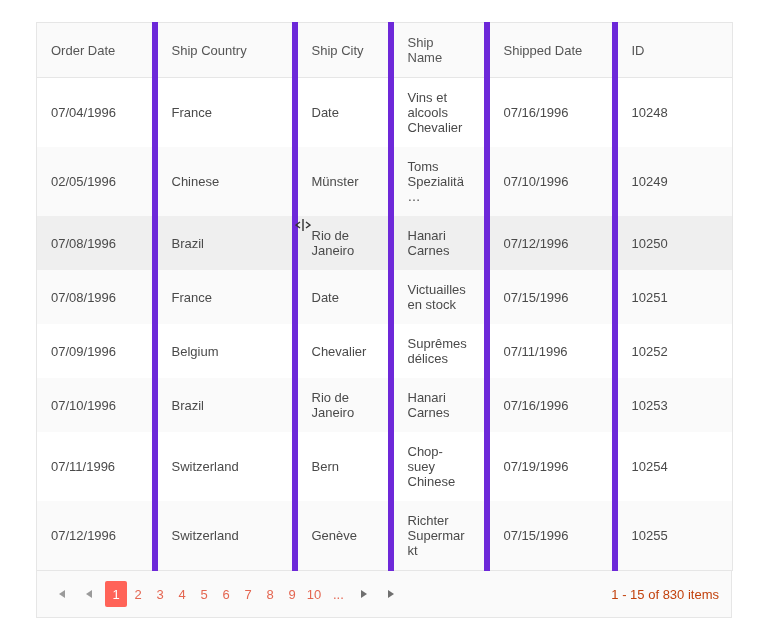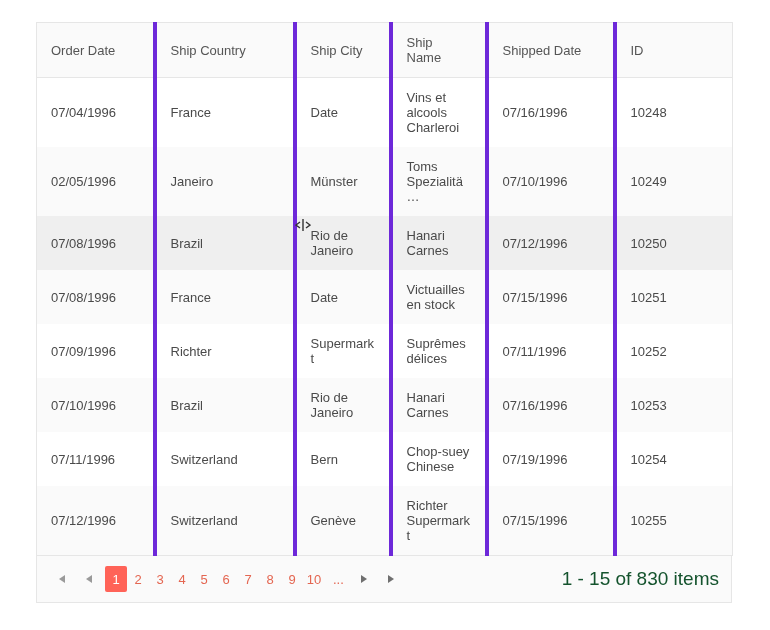--- a/index.html
+++ b/index.html
@@ -12,21 +12,21 @@
   }
   .grid {
     border: 1px solid #e6e6e6;
     width: 696px;
     border-collapse: collapse;
     table-layout: fixed;
   }
   .grid th, .grid td {
     padding: 12px 14px;
     text-align: left;
-    border-right: 4px solid #6d28d9;
+    border-right: 6px solid #6d28d9;
     color: #4a4a4a;
     font-weight: 400;
     vertical-align: middle;
     word-wrap: break-word;
   }
   .grid th {
     background: #fafafa;
     border-bottom: 1px solid #e6e6e6;
     font-weight: 400;
     color: #555;
@@ -65,21 +65,21 @@
     align-items: center;
     justify-content: center;
     color: #9a9a9a;
     cursor: pointer;
   }
   .pager-num.active {
     background: #ff6358;
     color: #fff;
   }
   .pager-dots { color: #e46651; cursor: pointer; padding: 0 4px; }
-  .pager-info { color: #14532d; font-size: 19px; text-align: center; }
+  .pager-info { color: #c2410c; font-size: 13px; text-align: center; }
   .resize-cursor {
     position: absolute;
     font-size: 13px;
     color: #111;
     pointer-events: none;
     width: 16px;
     height: 16px;
     display: flex;
     align-items: center;
     justify-content: center;
@@ -108,27 +108,27 @@
           <th>Ship Name</th>
           <th>Shipped Date</th>
           <th>ID</th>
         </tr>
   </thead>
   <tbody id="body">
         <tr>
           <td>07/04/1996</td>
           <td>France</td>
           <td>Date</td>
-          <td>Vins et alcools Charleroi</td>
+          <td>Vins et alcools Chevalier</td>
           <td>07/16/1996</td>
           <td>10248</td>
         </tr>
         <tr>
           <td>02/05/1996</td>
-          <td>Janeiro</td>
+          <td>Chinese</td>
           <td>Münster</td>
           <td>Toms Spezialitä…</td>
           <td>07/10/1996</td>
           <td>10249</td>
         </tr>
         <tr class="hovered">
           <td>07/08/1996</td>
           <td>Brazil</td>
           <td>Rio de Janeiro</td>
           <td>Hanari Carnes</td>
@@ -138,22 +138,22 @@
         <tr>
           <td>07/08/1996</td>
           <td>France</td>
           <td>Date</td>
           <td>Victuailles en stock</td>
           <td>07/15/1996</td>
           <td>10251</td>
         </tr>
         <tr>
           <td>07/09/1996</td>
-          <td>Richter</td>
-          <td>Supermarkt</td>
+          <td>Belgium</td>
+          <td>Chevalier</td>
           <td>Suprêmes délices</td>
           <td>07/11/1996</td>
           <td>10252</td>
         </tr>
         <tr>
           <td>07/10/1996</td>
           <td>Brazil</td>
           <td>Rio de Janeiro</td>
           <td>Hanari Carnes</td>
           <td>07/16/1996</td>

